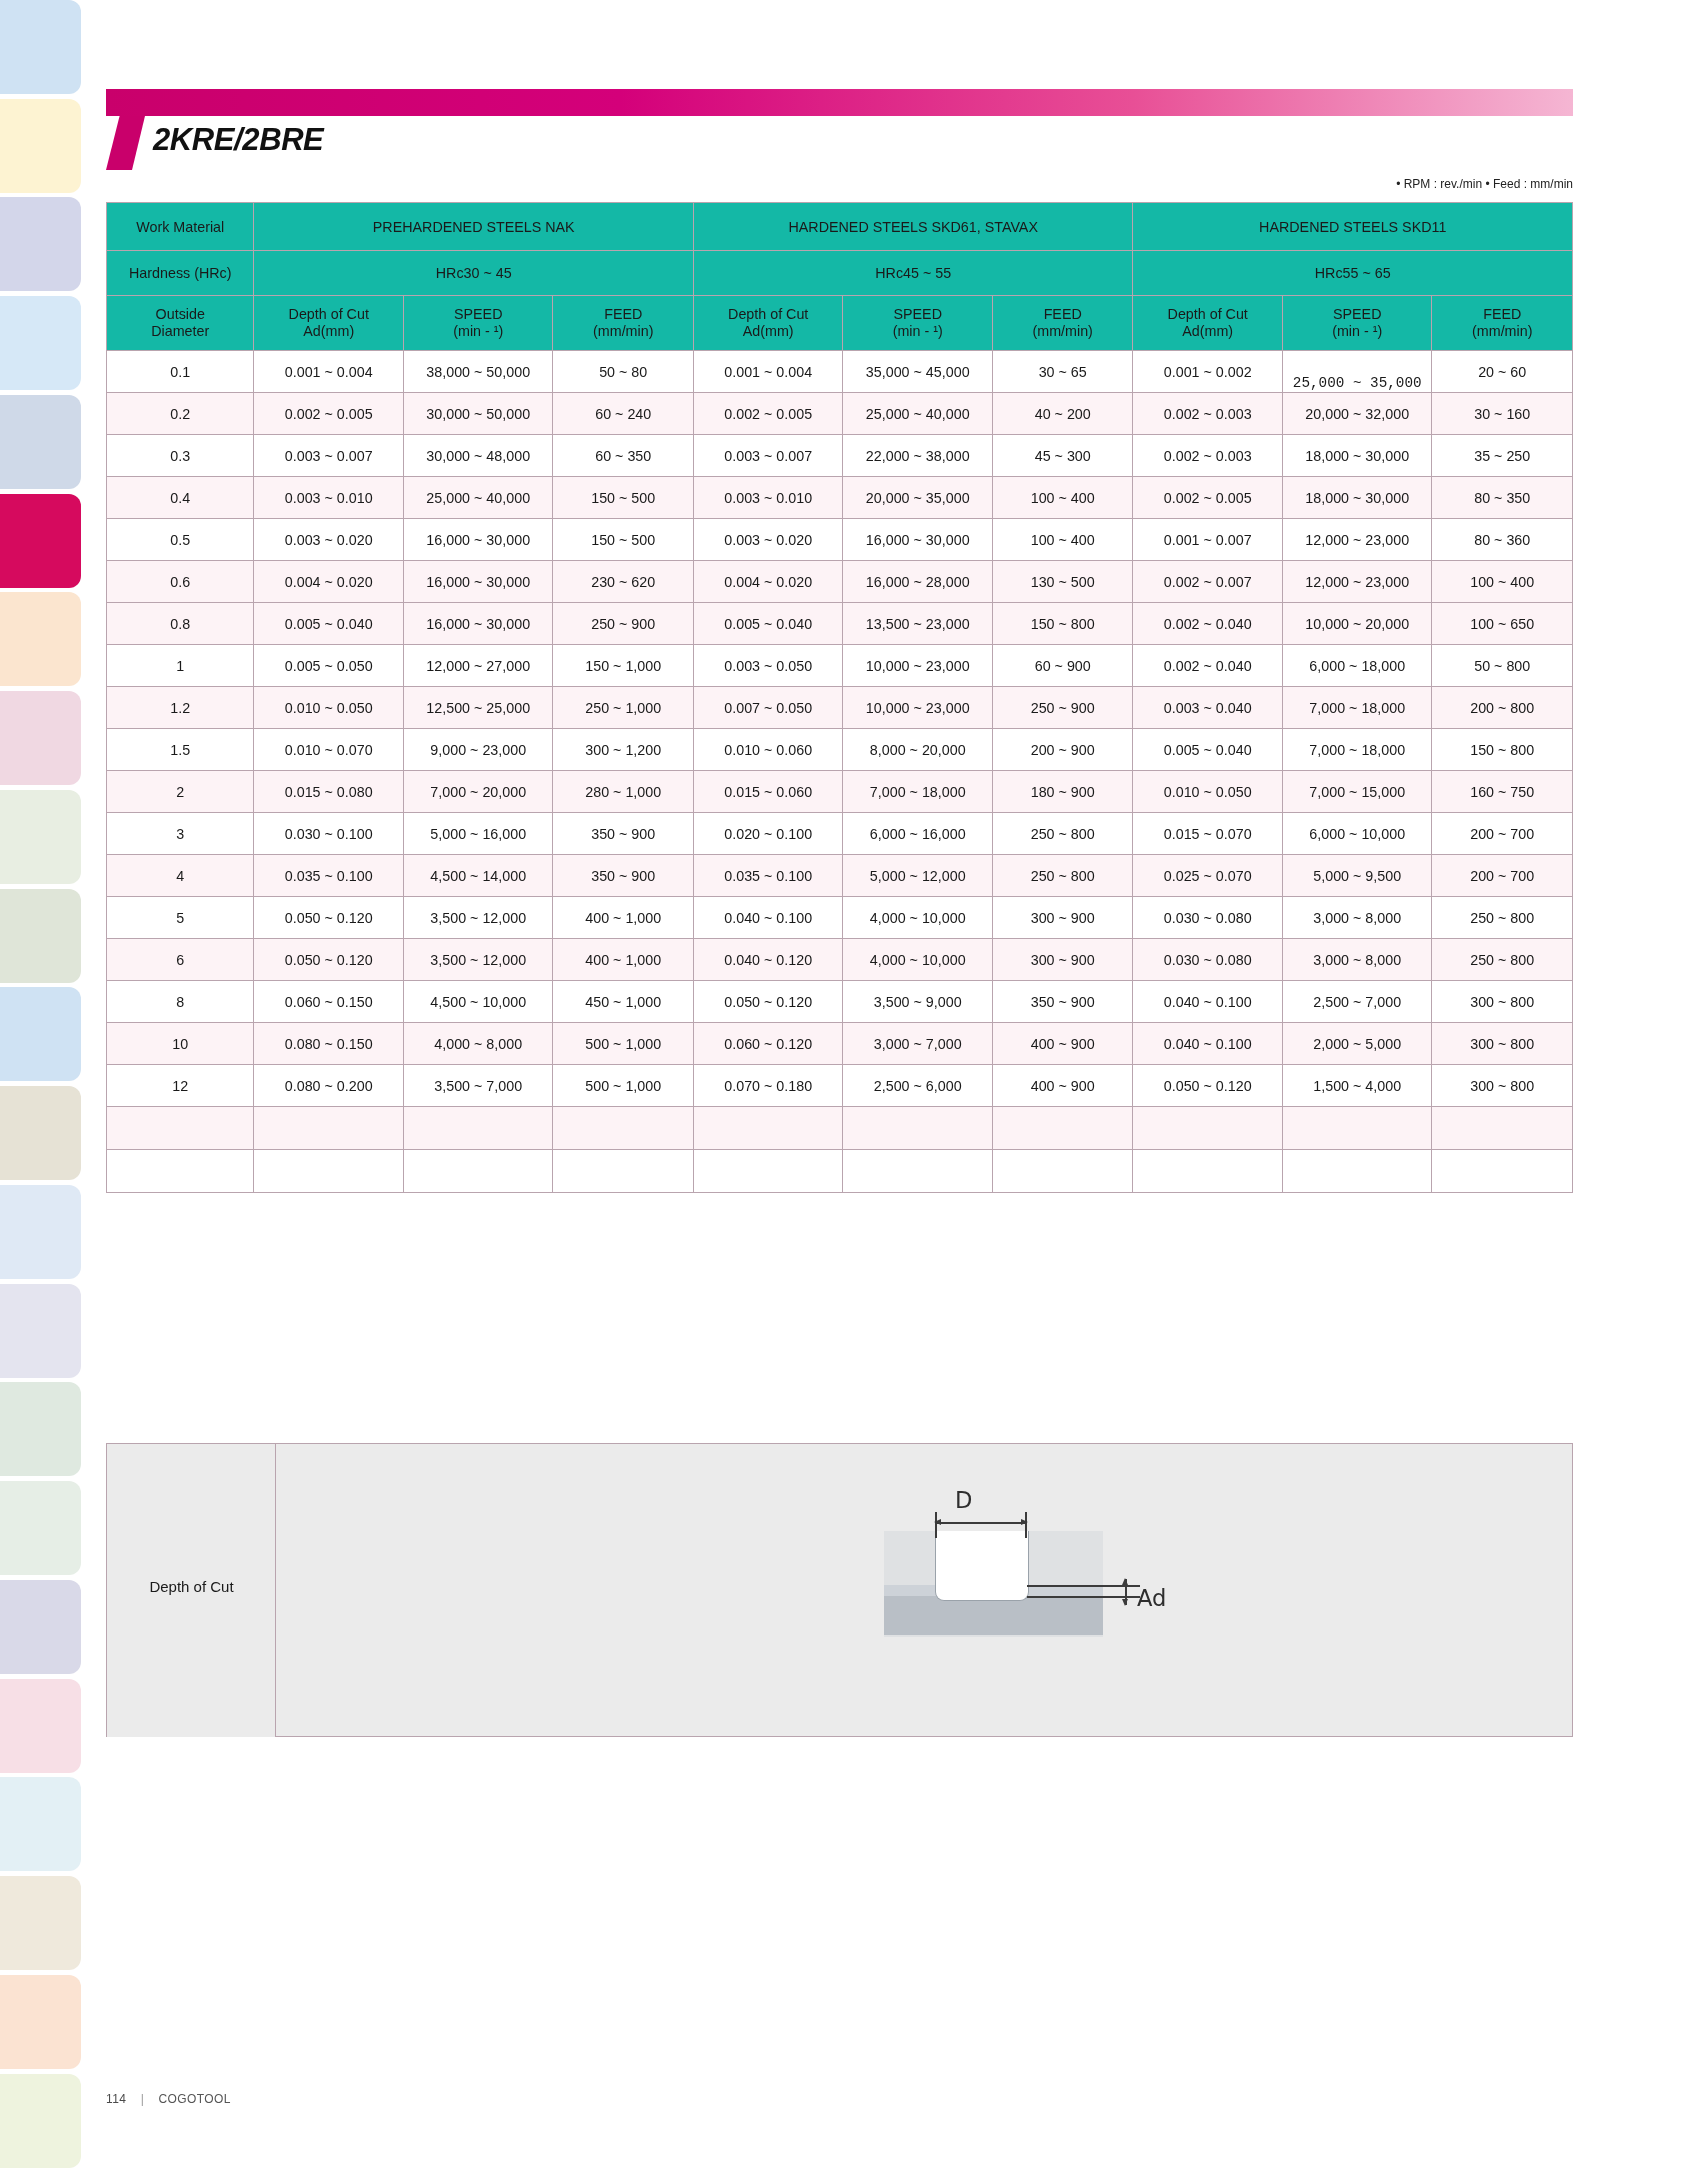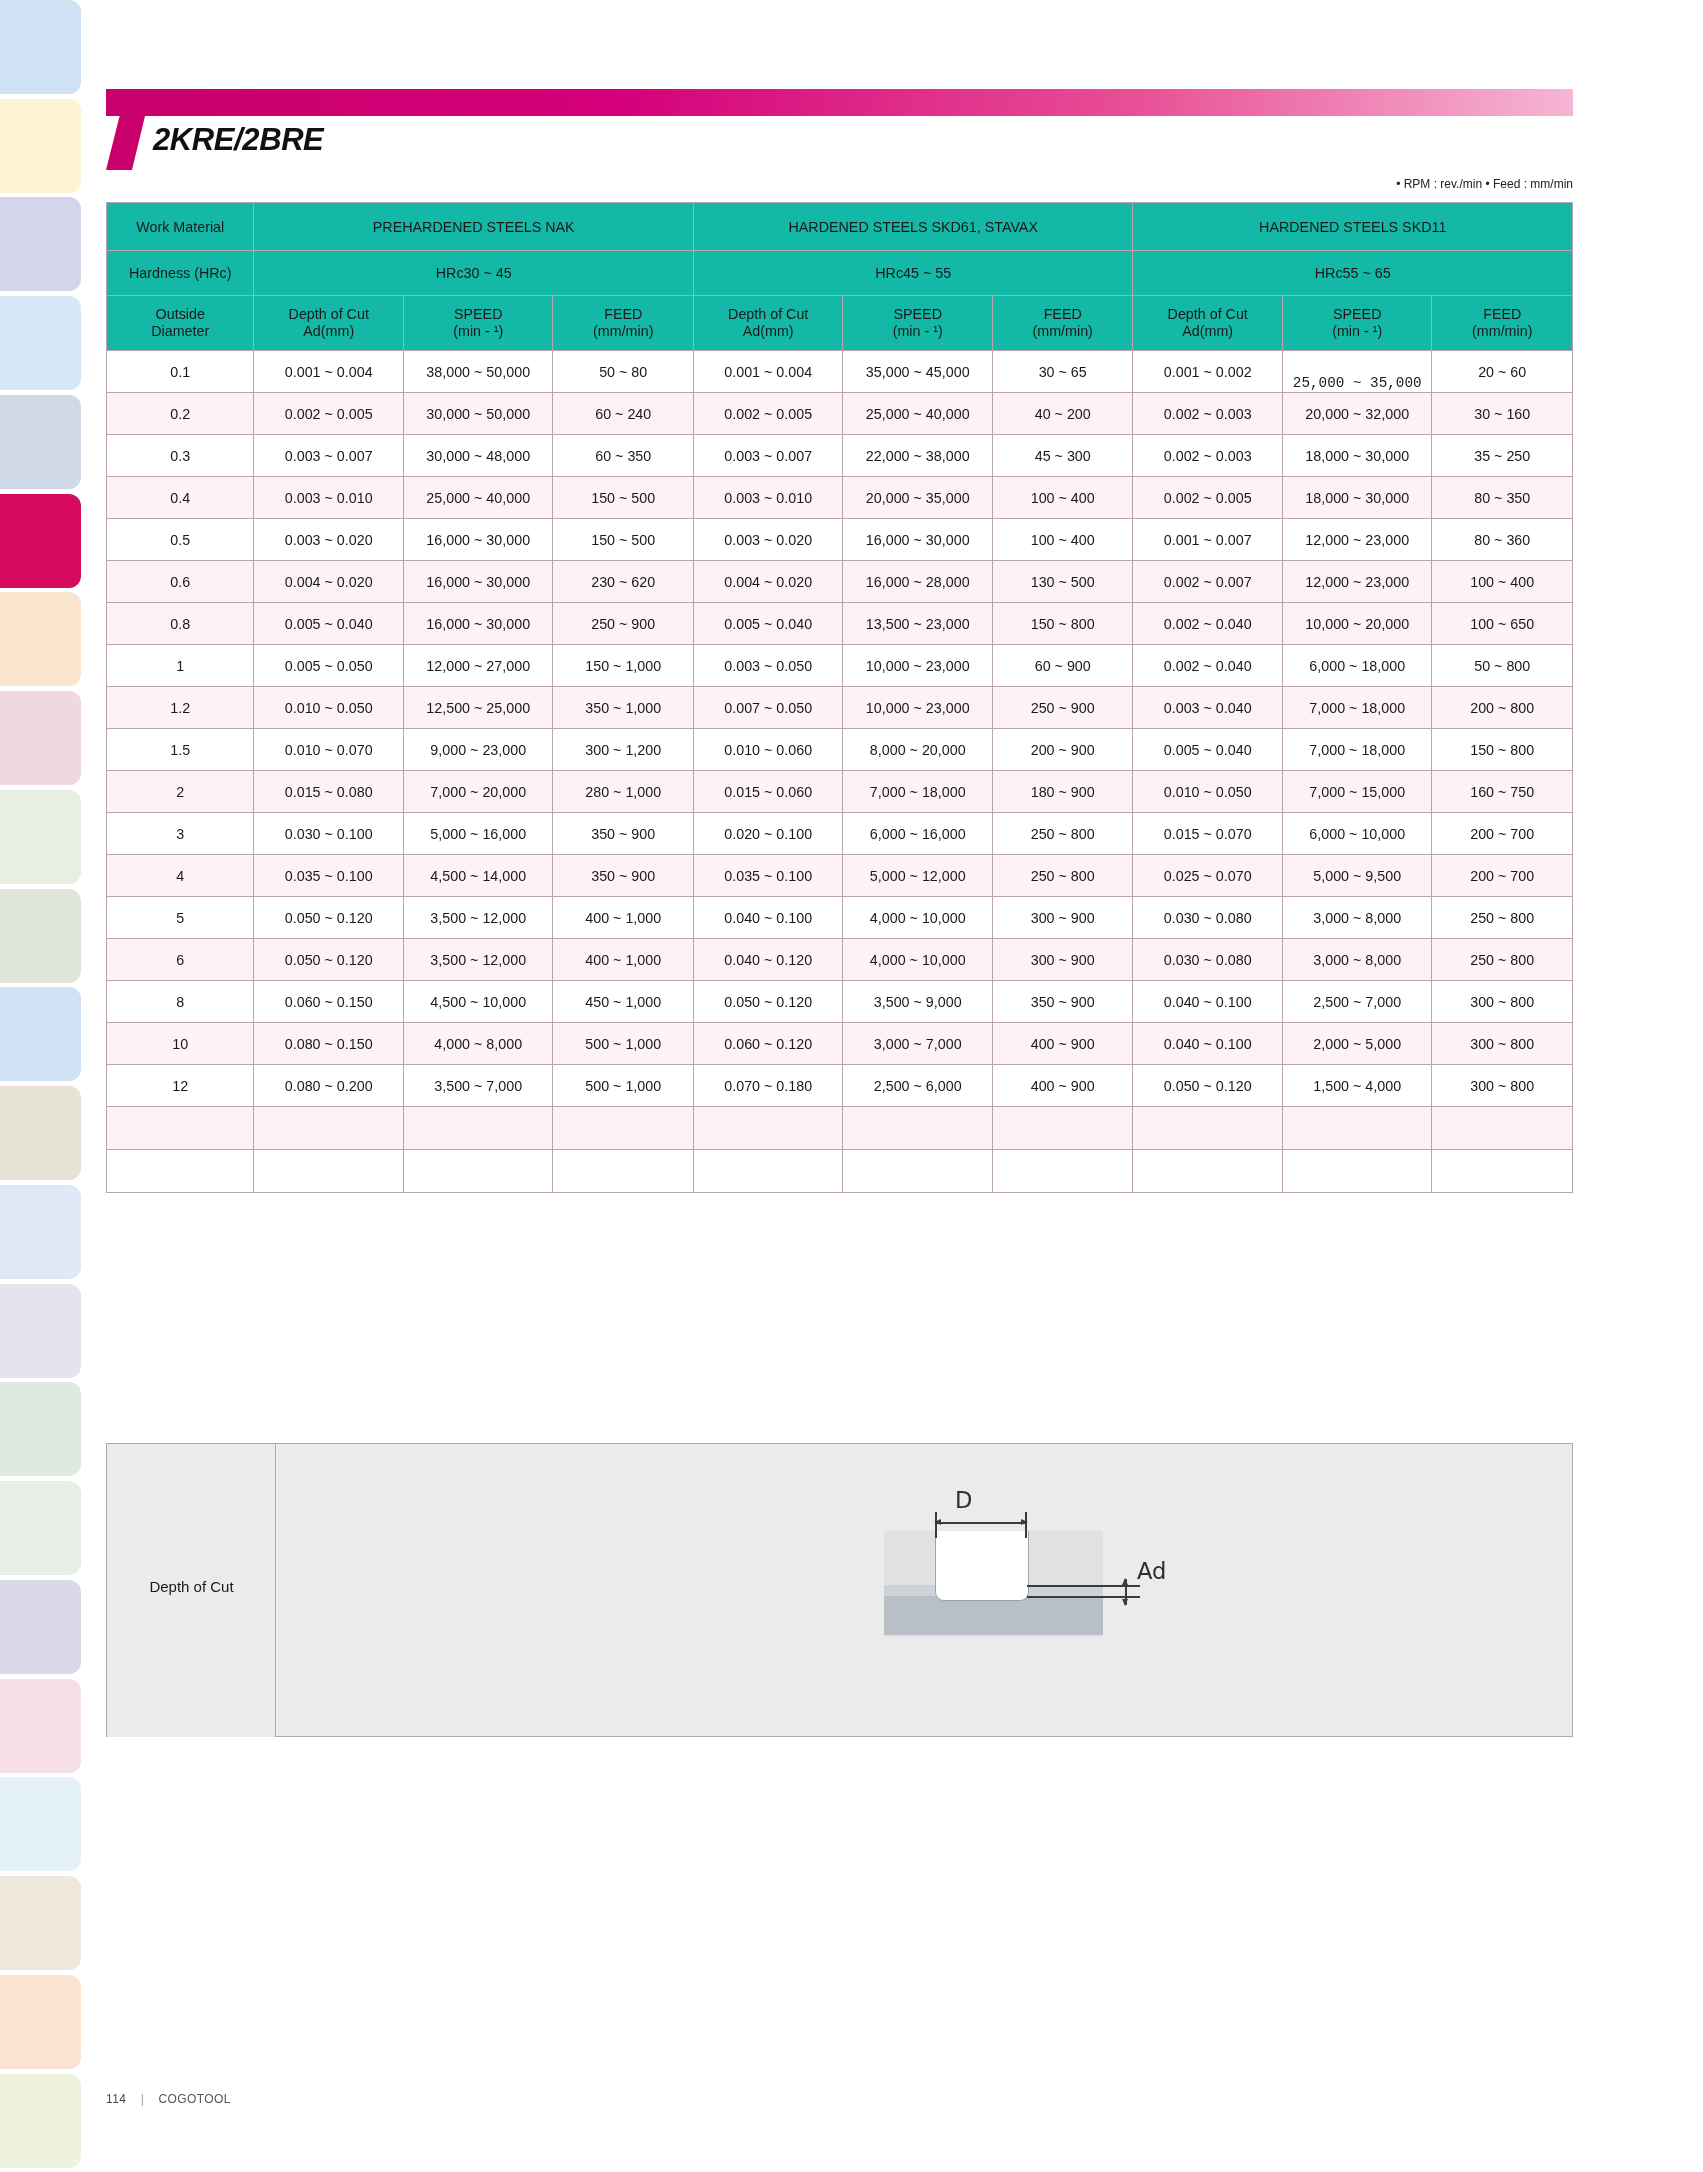--- a/index.html
+++ b/index.html
@@ -255,21 +255,21 @@
     content: "";
     position: absolute; left: -3px; bottom: -0.8px;
     width: 0; height: 0;
     border-left: 3.8px solid transparent;
     border-right: 3.8px solid transparent;
     border-top: 7.5px solid #3b3b3b;
   }
   .fig-label-ad {
     position: absolute;
     left: 261px;
-    top: 54px;
+    top: 81px;
     font-size: 22.6px;
     font-family: "DejaVu Sans", sans-serif;
     color: #2e2e2e;
   }
 
   
   #footer {
     position: absolute;
     left: 106px;
     bottom: 66px;
@@ -485,21 +485,21 @@
           <td>10,000 ~ 23,000</td>
           <td>60 ~ 900</td>
           <td>0.002 ~ 0.040</td>
           <td>6,000 ~ 18,000</td>
           <td>50 ~ 800</td>
         </tr>
         <tr class="alt">
           <td>1.2</td>
           <td>0.010 ~ 0.050</td>
           <td>12,500 ~ 25,000</td>
-          <td>350 ~ 1,000</td>
+          <td>250 ~ 1,000</td>
           <td>0.007 ~ 0.050</td>
           <td>10,000 ~ 23,000</td>
           <td>250 ~ 900</td>
           <td>0.003 ~ 0.040</td>
           <td>7,000 ~ 18,000</td>
           <td>200 ~ 800</td>
         </tr>
         <tr>
           <td>1.5</td>
           <td>0.010 ~ 0.070</td>

